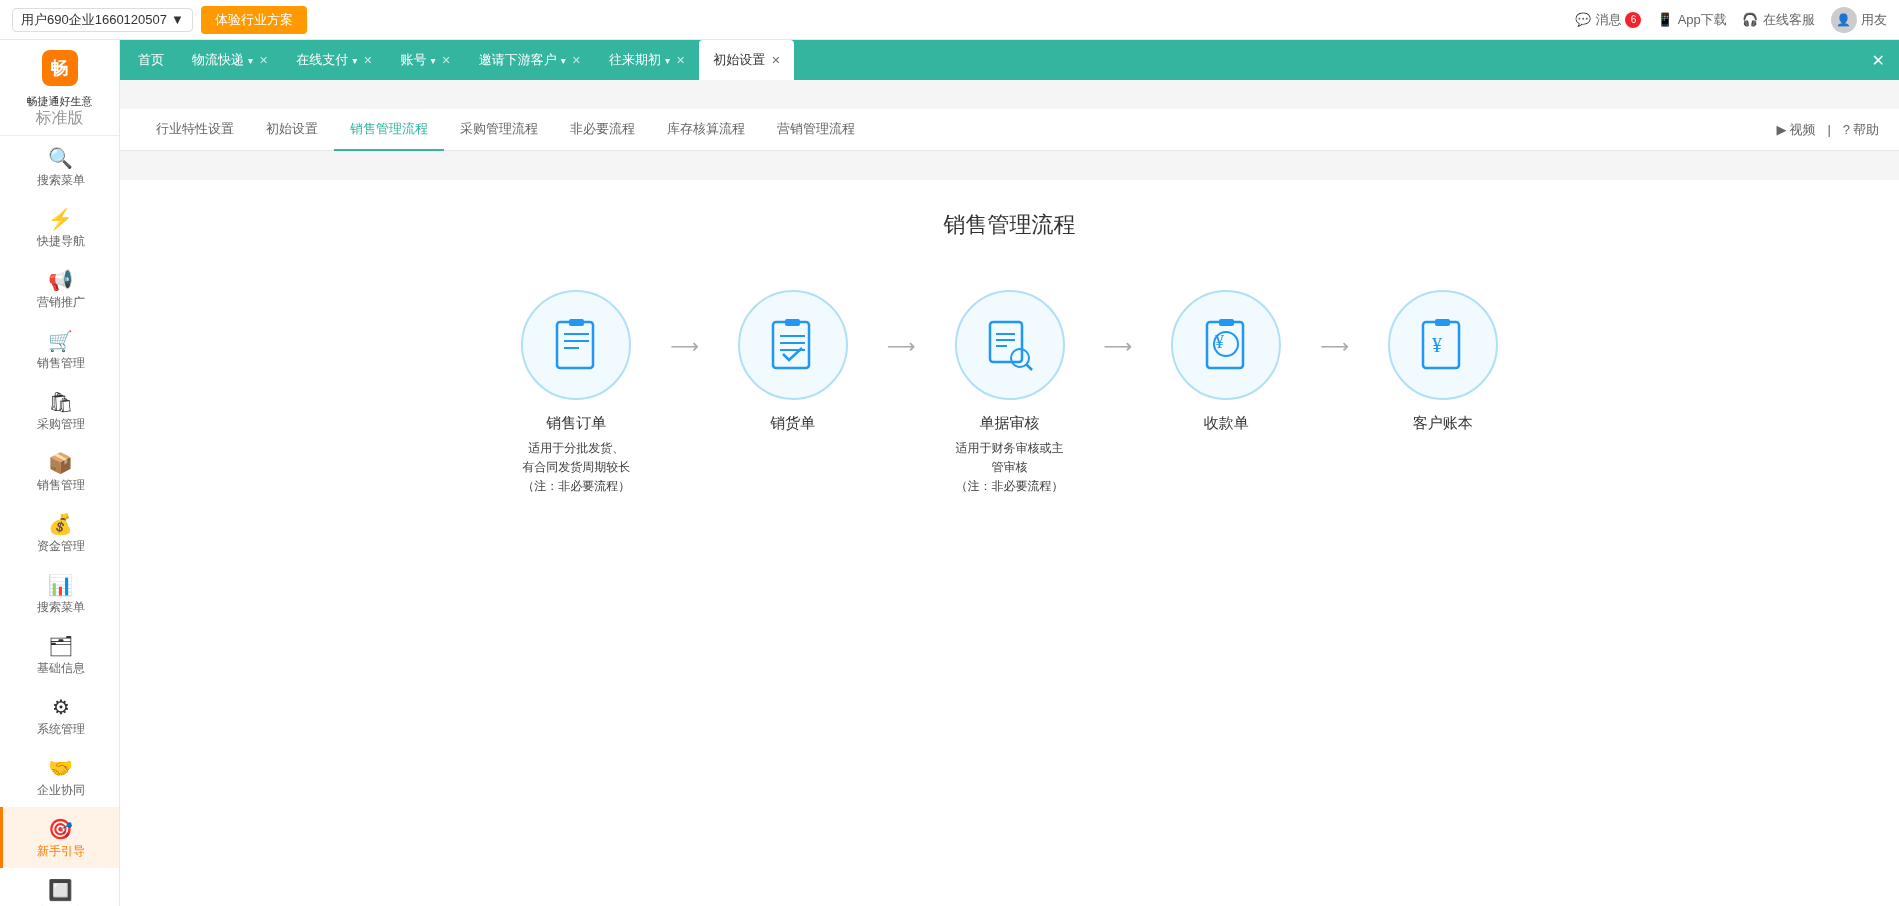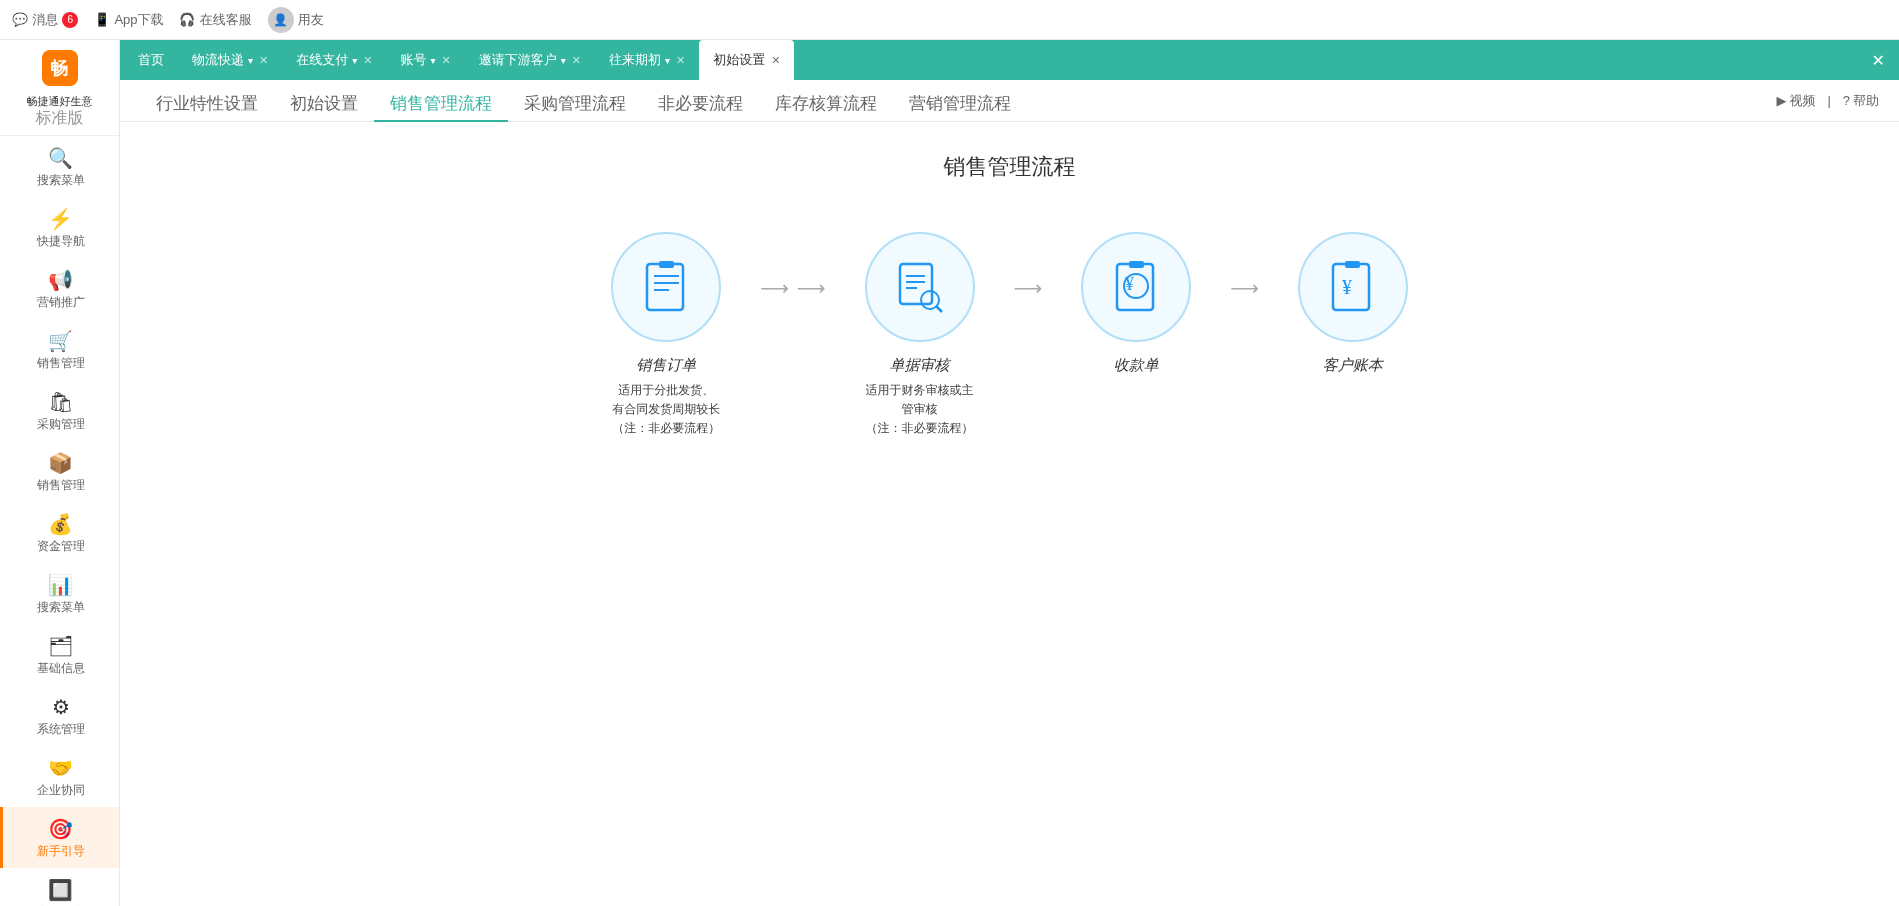--- a/index.html
+++ b/index.html
@@ -24,53 +24,60 @@
     .logo-icon { width: 36px; height: 36px; background: #ff7a00; border-radius: 8px; display: flex; align-items: center; justify-content: center; color: #fff; font-size: 18px; font-weight: bold; }
     .logo-text { font-size: 11px; color: #333; margin-top: 8px; text-align: center; line-height: 1.3; }
     .logo-sub { font-size: 16px; color: #999; }
     .sidebar-item { display: flex; flex-direction: column; align-items: center; padding: 10px 0 8px; cursor: pointer; border-left: 3px solid transparent; transition: all 0.2s; }
     .sidebar-item.active { background: #fff3e8; border-left-color: #ff7a00; }
     .sidebar-item .icon { font-size: 20px; margin-bottom: 2px; }
     .sidebar-item .label { font-size: 12px; color: #666; }
     .sidebar-item.active .label { color: #ff7a00; }
 
     
-    .content-area { flex: 1; display: flex; flex-direction: column; overflow: hidden; }
+    .content-area { flex: 1; display: flex; flex-direction: column; overflow: hidden; gap: 29px; }
 
     
     .nav-tabs-bar { background: #33b5a0; display: flex; align-items: center; height: 40px; flex-shrink: 0; padding: 0 4px; }
     .nav-tab { display: flex; align-items: center; padding: 0 14px; height: 40px; color: #fff; font-size: 13px; cursor: pointer; position: relative; white-space: nowrap; }
     .nav-tab.active { background: #fff; color: #333; border-radius: 4px 4px 0 0; }
     .nav-tab .close-x { margin-left: 6px; font-size: 11px; opacity: 0.7; }
     .nav-tab .chevron { margin-left: 4px; font-size: 10px; }
     .nav-tab-close-all { margin-left: auto; color: #fff; font-size: 16px; cursor: pointer; padding: 0 10px; }
 
     
     .page-tabs { background: #fff; border-bottom: 1px solid #e8e8e8; display: flex; align-items: center; padding: 0 20px; height: 42px; flex-shrink: 0; }
-    .page-tab { padding: 12px 16px; height: 42px; display: flex; align-items: flex-start; font-size: 17px; color: #666; cursor: pointer; border-bottom: 2px solid transparent; white-space: nowrap; }
+    .page-tab { padding: 12px 16px; height: 42px; display: flex; align-items: center; font-size: 13px; color: #666; cursor: pointer; border-bottom: 2px solid transparent; white-space: nowrap; }
     .page-tab.active { color: #33b5a0; border-bottom-color: #33b5a0; }
     .page-tab-actions { margin-left: auto; display: flex; align-items: center; gap: 12px; font-size: 13px; color: #666; }
     .page-tab-actions span { cursor: pointer; display: flex; align-items: center; gap: 3px; }
 
     
     .page-content { flex: 1; background: #fff; overflow-y: auto; padding: 30px 40px; }
     .page-title { text-align: center; font-size: 22px; color: #333; margin-bottom: 50px; font-weight: 500; }
 
     
     .flow-diagram { display: flex; align-items: flex-start; justify-content: center; gap: 0; }
     .flow-item { display: flex; flex-direction: column; align-items: center; width: 180px; }
     .flow-circle { width: 110px; height: 110px; border-radius: 50%; border: 2px solid #b0dff7; background: #f0faff; display: flex; align-items: center; justify-content: center; font-size: 42px; color: #2196f3; }
-    .flow-name { font-size: 15px; color: #333; margin-top: 14px; font-weight: 500; font-style: italic; }
+    .flow-name { font-size: 15px; color: #333; margin-top: 14px; font-weight: 500; }
     .flow-desc { font-size: 12px; color: #404040; margin-top: 6px; text-align: center; line-height: 1.6; }
     .flow-arrow { display: flex; align-items: center; margin-top: 44px; color: #aaa; font-size: 20px; padding: 0 4px; }
   </style>
 </head>
 <body>
 
 <div class="top-bar">
+  <div class="top-bar-left">
+    <div class="user-select">
+      <span>用户690企业1660120507</span>
+      <span>▼</span>
+    </div>
+    <button class="btn-trial">体验行业方案</button>
+  </div>
   <div class="top-bar-right">
     <span>
       <span>💬</span>
       <span>消息</span>
       <span class="badge">6</span>
     </span>
     <span>
       <span>📱</span>
       <span>App下载</span>
     </span>
@@ -238,20 +245,34 @@
             </svg>
           </div>
           <div class="flow-name">销售订单</div>
           <div class="flow-desc">
             适用于分批发货、<br>有合同发货周期较长<br>（注：非必要流程）
           </div>
         </div>
 
         <div class="flow-arrow">⟶</div>
 
+        <div class="flow-item">
+          <div class="flow-circle">
+            <svg width="55" height="55" viewBox="0 0 55 55" fill="none" xmlns="http://www.w3.org/2000/svg">
+              <rect x="8" y="4" width="36" height="46" rx="3" stroke="#2196f3" stroke-width="2.5" fill="none"></rect>
+              <line x1="15" y1="18" x2="40" y2="18" stroke="#2196f3" stroke-width="2"></line>
+              <line x1="15" y1="25" x2="40" y2="25" stroke="#2196f3" stroke-width="2"></line>
+              <line x1="15" y1="32" x2="40" y2="32" stroke="#2196f3" stroke-width="2"></line>
+              <rect x="20" y="1" width="15" height="7" rx="2" fill="#2196f3"></rect>
+              <polyline points="18,36 24,42 37,30" stroke="#2196f3" stroke-width="2.5" fill="none"></polyline>
+            </svg>
+          </div>
+          <div class="flow-name">销货单</div>
+          <div class="flow-desc"></div>
+        </div>
 
         <div class="flow-arrow">⟶</div>
 
         <div class="flow-item">
           <div class="flow-circle">
             <svg width="55" height="55" viewBox="0 0 55 55" fill="none" xmlns="http://www.w3.org/2000/svg">
               <rect x="8" y="4" width="32" height="40" rx="3" stroke="#2196f3" stroke-width="2.5" fill="none"></rect>
               <circle cx="38" cy="40" r="9" stroke="#2196f3" stroke-width="2" fill="none"></circle>
               <line x1="44" y1="46" x2="50" y2="52" stroke="#2196f3" stroke-width="2.5"></line>
               <line x1="14" y1="16" x2="33" y2="16" stroke="#2196f3" stroke-width="2"></line>

